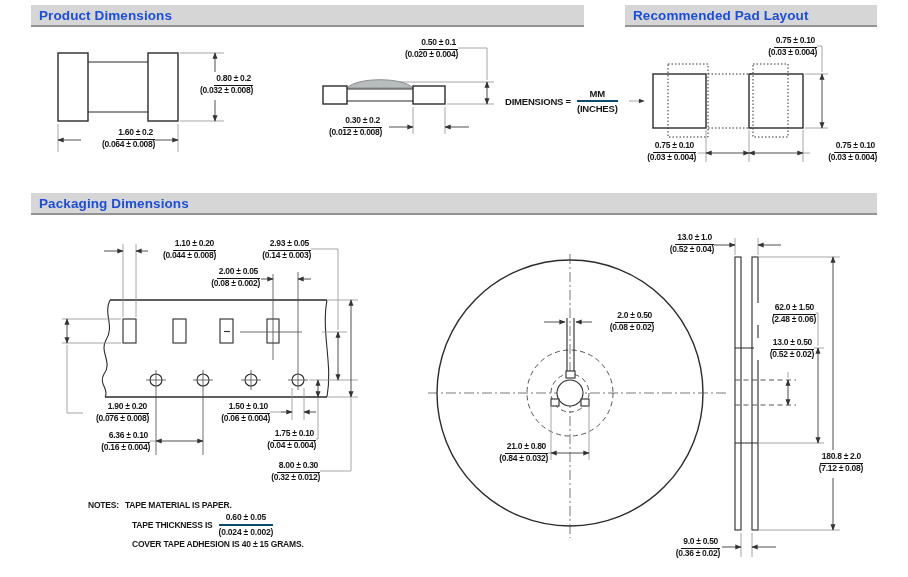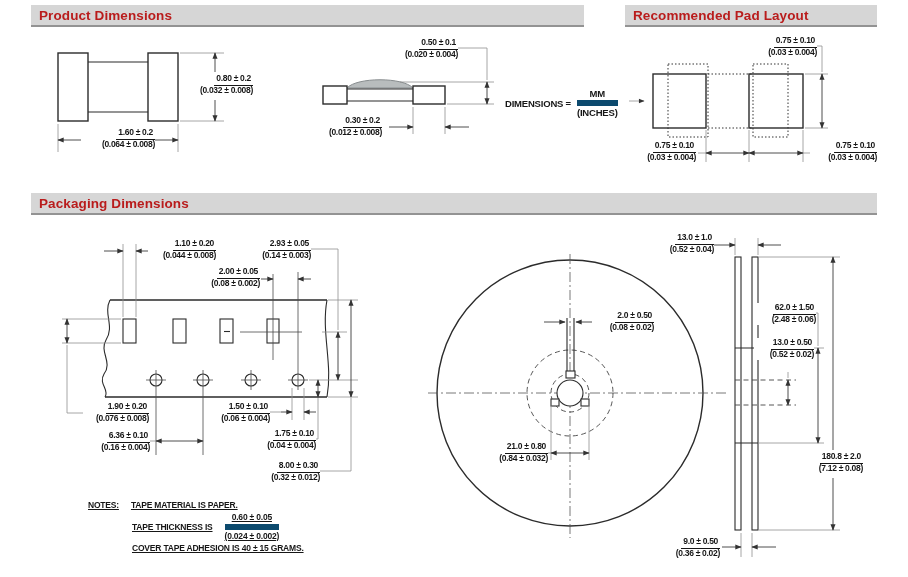--- a/index.html
+++ b/index.html
@@ -1,33 +1,33 @@
 <!DOCTYPE html>
 <html><head>
 <meta charset="utf-8">
 <style>
   html,body{margin:0;padding:0;background:#fff;}
   #page{position:relative;width:908px;height:577px;background:#fff;overflow:hidden;
         font-family:"Liberation Sans",sans-serif;color:#161616;}
   svg{position:absolute;left:0;top:0;}
   .hdr{position:absolute;height:22px;background:#d6d6d6;border-bottom:2px solid #939393;
-       font:bold 13.5px/21px "Liberation Sans",sans-serif;color:#b91c1c;
+       font:bold 13.5px/21px "Liberation Sans",sans-serif;color:#1d4ed8;
        padding-left:8px;box-sizing:border-box;letter-spacing:0.1px;}
   .dim{position:absolute;text-align:right;font:bold 8.5px/9.5px "Liberation Sans",sans-serif;
        letter-spacing:-0.3px;color:#161616;white-space:nowrap;background:#fff;z-index:3;}
   .dim .mm{display:inline-block;border-bottom:1px solid #161616;padding:0 2px 1px 2px;}
   .dim .in{display:block;padding-top:0.5px;}
   .units{position:absolute;left:505px;top:88px;display:flex;align-items:center;gap:6px;
          font:bold 9.5px/11px "Liberation Sans",sans-serif;letter-spacing:-0.2px;z-index:3;justify-content:flex-end;}
   .frac{display:inline-block;text-align:center;}
-  .frac .mm{display:block;border-bottom:6px solid #0c4a6e;padding:0 3px 1px 3px;}
+  .frac .mm{display:block;border-bottom:2px solid #0c4a6e;padding:0 3px 1px 3px;}
   .frac .in{display:block;padding-top:1px;}
   .notes{position:absolute;left:88px;top:500px;font:bold 8.5px/11px "Liberation Sans",sans-serif;
          letter-spacing:-0.2px;z-index:3;}
-  .nrow{display:flex;align-items:center;gap:12px;margin-bottom:1px;text-decoration:underline;}
+  .nrow{display:flex;align-items:center;gap:6px;margin-bottom:1px;}
   .nrow.indent{margin-left:44px;}
 </style>
 </head>
 <body>
 
 <div id="page">
 
   <svg width="908" height="577" viewBox="0 0 908 577">
     <defs>
       <marker id="ar" viewBox="0 0 10 10" refX="9" refY="5" markerWidth="9" markerHeight="7" orient="auto-start-reverse">

